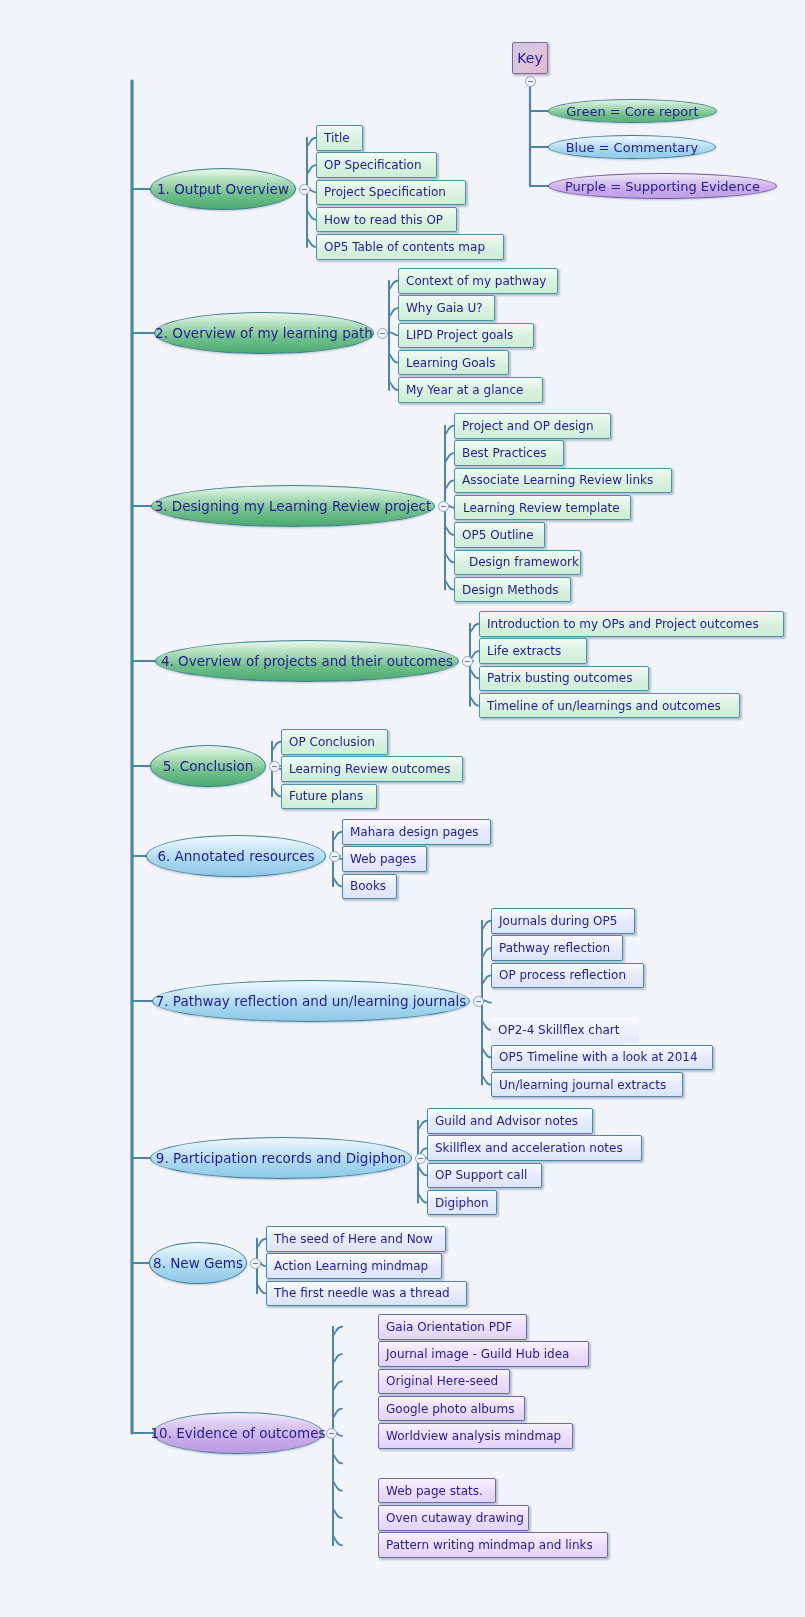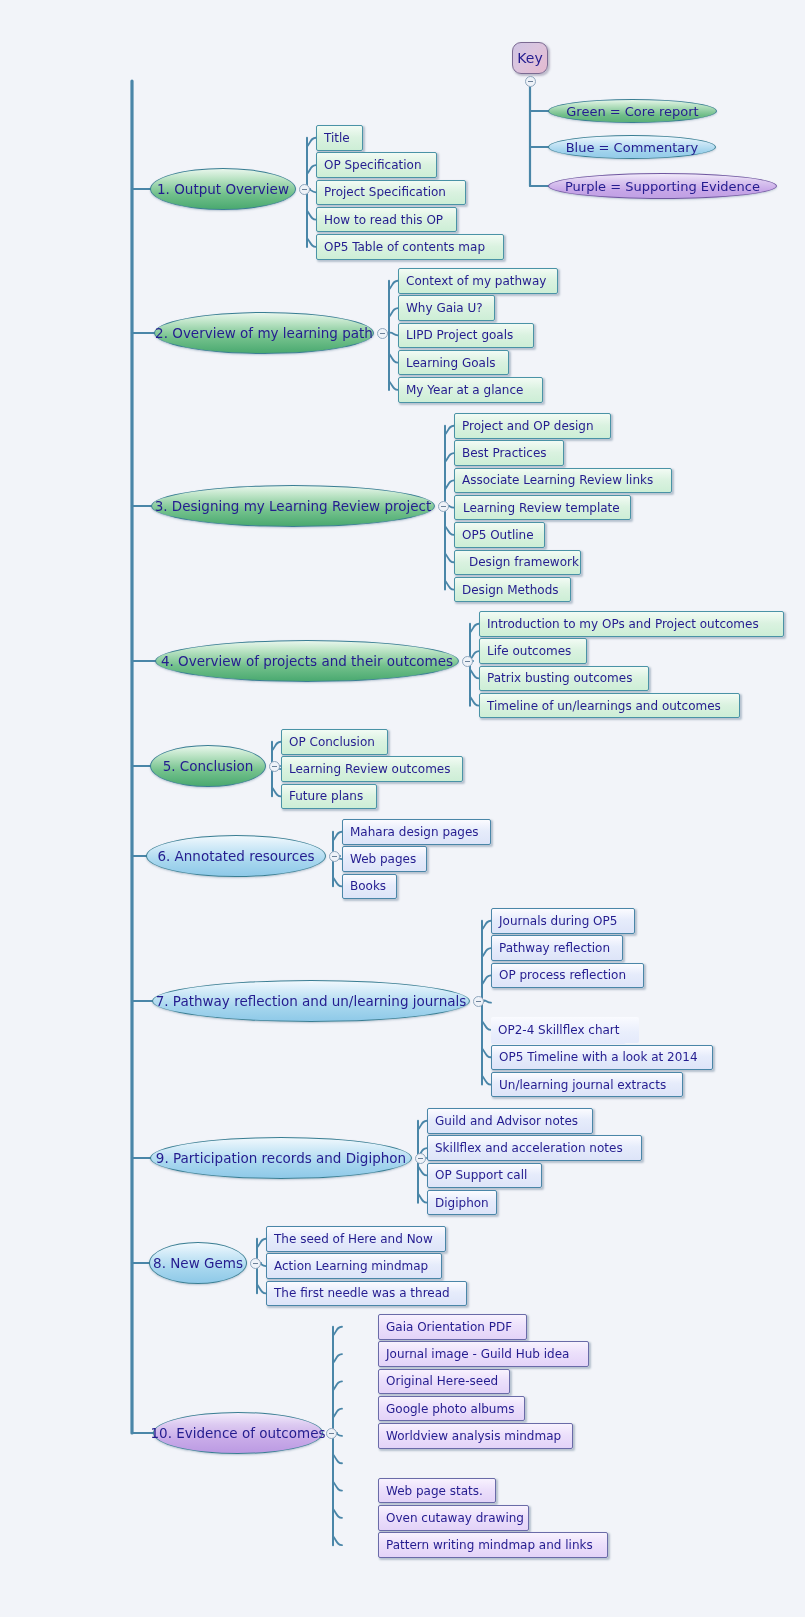--- a/index.html
+++ b/index.html
@@ -82,21 +82,21 @@
   }
 
   
   .keybox{
     position:absolute;
     display:flex;align-items:center;justify-content:center;
     border:1.4px solid #7b6a92;
     background:linear-gradient(135deg,#cfc4e4 0%,#dcc5de 45%,#e4b9cf 100%);
     color:#241c8f;
     font-size:14px;
-    border-radius:9px;
+    border-radius:2px;
     box-shadow:1.5px 1.5px 2px rgba(70,60,100,.30);
     box-sizing:border-box;
   }
   .keyleaf{
     position:absolute;
     display:flex;align-items:center;justify-content:center;
     border-radius:50%;
     border:1.4px solid #3a7e93;
     color:#241c8f;
     font-size:13px;
@@ -288,21 +288,21 @@
     <div class="leaf green" style="left: 454px; top: 413px; height: 25.5px; width: 157px;">Project and OP design</div>
     <div class="leaf green" style="left: 454px; top: 440.3px; height: 25.5px; width: 110px;">Best Practices</div>
     <div class="leaf green" style="left: 454px; top: 467.6px; height: 25.5px; width: 218px;">Associate Learning Review links</div>
     <div class="leaf green" style="left: 454px; top: 494.9px; height: 25.5px; width: 177px; padding-left: 8px;">Learning Review template</div>
     <div class="leaf green" style="left: 454px; top: 522.2px; height: 25.5px; width: 91px;">OP5 Outline</div>
     <div class="leaf green" style="left: 454px; top: 549.5px; height: 25.5px; width: 127px; padding-left: 14px;">Design framework</div>
     <div class="leaf green" style="left: 454px; top: 576.8px; height: 25.5px; width: 117px;">Design Methods</div>
     <div class="branch green" style="left: 155px; top: 640px; width: 304px; height: 42px;">4. Overview of projects and their outcomes</div>
     <div class="toggle" style="left: 462px; top: 655.5px;"></div>
     <div class="leaf green" style="left: 479px; top: 611px; height: 25.5px; width: 305px;">Introduction to my OPs and Project outcomes</div>
-    <div class="leaf green" style="left: 479px; top: 638.3px; height: 25.5px; width: 108px;">Life outcomes</div>
+    <div class="leaf green" style="left: 479px; top: 638.3px; height: 25.5px; width: 108px;">Life extracts</div>
     <div class="leaf green" style="left: 479px; top: 665.6px; height: 25.5px; width: 170px;">Patrix busting outcomes</div>
     <div class="leaf green" style="left: 479px; top: 692.9px; height: 25.5px; width: 261px;">Timeline of un/learnings and outcomes</div>
     <div class="branch green" style="left: 150px; top: 745px; width: 116px; height: 42px;">5. Conclusion</div>
     <div class="toggle" style="left: 269px; top: 760.5px;"></div>
     <div class="leaf green" style="left: 281px; top: 729px; height: 25.5px; width: 107px;">OP Conclusion</div>
     <div class="leaf green" style="left: 281px; top: 756.3px; height: 25.5px; width: 182px;">Learning Review outcomes</div>
     <div class="leaf green" style="left: 281px; top: 783.6px; height: 25.5px; width: 96px;">Future plans</div>
     <div class="branch blue" style="left: 146px; top: 835px; width: 180px; height: 42px;">6. Annotated resources</div>
     <div class="toggle" style="left: 329px; top: 850.5px;"></div>
     <div class="leaf blue" style="left: 342px; top: 819px; height: 25.5px; width: 149px;">Mahara design pages</div>

